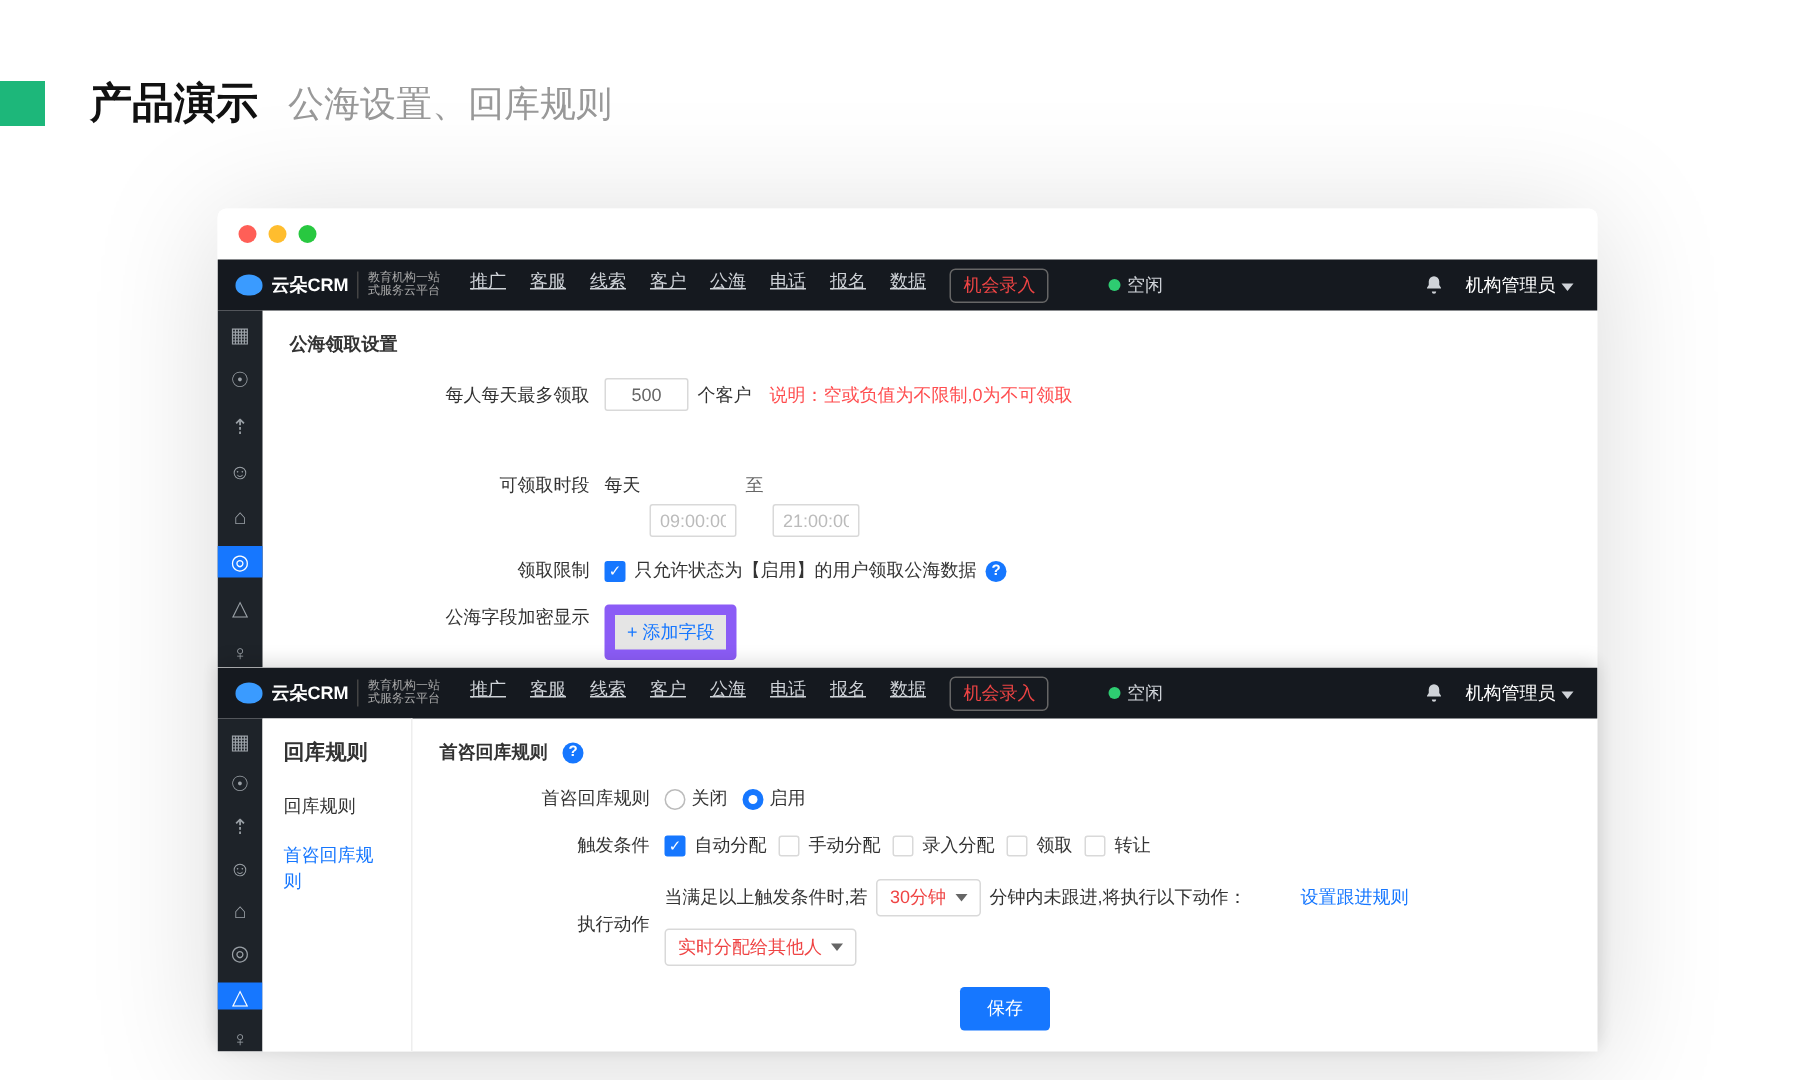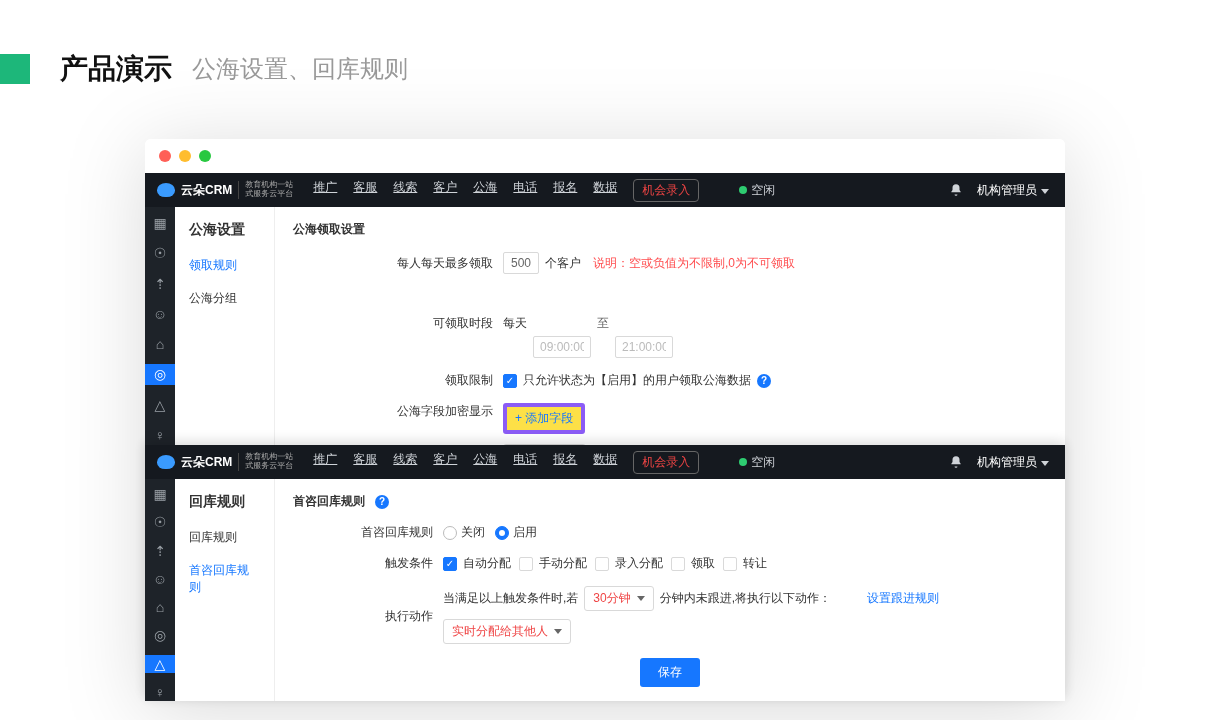--- a/index.html
+++ b/index.html
@@ -55,32 +55,32 @@
   .sb-item.active { color: #1677ff; }
 
   
   .main { flex: 1; padding: 14px 18px; font-size: 12px; color: #333; overflow: hidden; }
   .main h4 { font-size: 12px; color: #333; font-weight: 600; margin-bottom: 14px; display: flex; align-items: center; gap: 10px; }
   .help-circle { width: 14px; height: 14px; background: #1677ff; color: #fff; border-radius: 50%; display: inline-flex; align-items: center; justify-content: center; font-size: 10px; font-weight:700; }
 
   .frow { display: flex; align-items: center; margin-bottom: 14px; }
   .flabel { width: 200px; text-align: right; color: #333; margin-right: 10px; }
   .input { border: 1px solid #d9d9d9; height: 22px; padding: 0 6px; font-size: 12px; color: #666; border-radius: 2px; background:#fff; }
-  .input.sm { width: 36px; text-align: center; }
+  .input.sm { width: 56px; text-align: center; }
   .input.time { width: 58px; color: #bbb; text-align: center; margin-top: 48px; }
   .hint { color: #ff4d4f; font-size: 12px; margin-left: 6px; }
   .sep { margin: 0 6px; color: #666; }
 
   .checkbox { width: 14px; height: 14px; border: 1px solid #1677ff; background: #1677ff; display: inline-flex; align-items: center; justify-content: center; color: #fff; font-size: 10px; margin-right: 6px; border-radius: 2px; vertical-align: middle; }
   .checkbox.empty { background: #fff; border-color: #d9d9d9; }
   .radio { width: 14px; height: 14px; border-radius: 50%; border: 1px solid #bbb; display: inline-flex; align-items: center; justify-content: center; margin-right: 4px; vertical-align: middle; }
   .radio.on { border-color: #1677ff; background: #1677ff; }
   .radio.on::after { content: ''; width: 6px; height: 6px; background: #fff; border-radius: 50%; }
 
-  .btn-outline-primary { border: 4px solid #8b5cf6; color: #1677ff; background: #fde047; padding: 3px 8px; border-radius: 3px; font-size: 12px; cursor: pointer; }
+  .btn-outline-primary { border: 7px solid #8b5cf6; color: #1677ff; background: #e5e5e5; padding: 3px 8px; border-radius: 3px; font-size: 12px; cursor: pointer; }
   .btn-primary { background: #1677ff; color: #fff; border: none; padding: 6px 18px; border-radius: 3px; font-size: 12px; cursor: pointer; }
   .tag { border: 1px solid #d9d9d9; border-radius: 3px; padding: 3px 8px; font-size: 12px; color: #666; display:inline-flex; align-items:flex-start; gap:2px; }
   .dropdown { border: 1px solid #d9d9d9; border-radius: 3px; padding: 3px 8px; font-size: 12px; color: #ef4444; display:inline-flex; align-items:center; gap:6px;text-align:center; }
   .caret { width:0; height:0; border-left:4px solid transparent; border-right:4px solid transparent; border-top:5px solid #666; }
 
   .link { color: #1677ff; cursor: pointer; }
   .center { text-align: center; }
 </style>
 </head>
 <body>
@@ -128,25 +128,20 @@
     <div class="body-row">
       <div class="rail">
         <div class="rail-icon">▦</div>
         <div class="rail-icon">☉</div>
         <div class="rail-icon">⇡</div>
         <div class="rail-icon">☺</div>
         <div class="rail-icon">⌂</div>
         <div class="rail-icon active">◎</div>
         <div class="rail-icon">△</div>
         <div class="rail-icon">♀</div>
-      </div>
-      <div class="sidebar2">
-        <div class="sb-title">公海设置</div>
-        <div class="sb-item active">领取规则</div>
-        <div class="sb-item">公海分组</div>
       </div>
       <div class="main">
         <h4>公海领取设置</h4>
 
         <div class="frow">
           <div class="flabel">每人每天最多领取</div>
           <input class="input sm" value="500" style="">
           <span style="margin:0 6px">个客户</span>
           <span class="hint">说明：空或负值为不限制,0为不可领取</span>
         </div>

